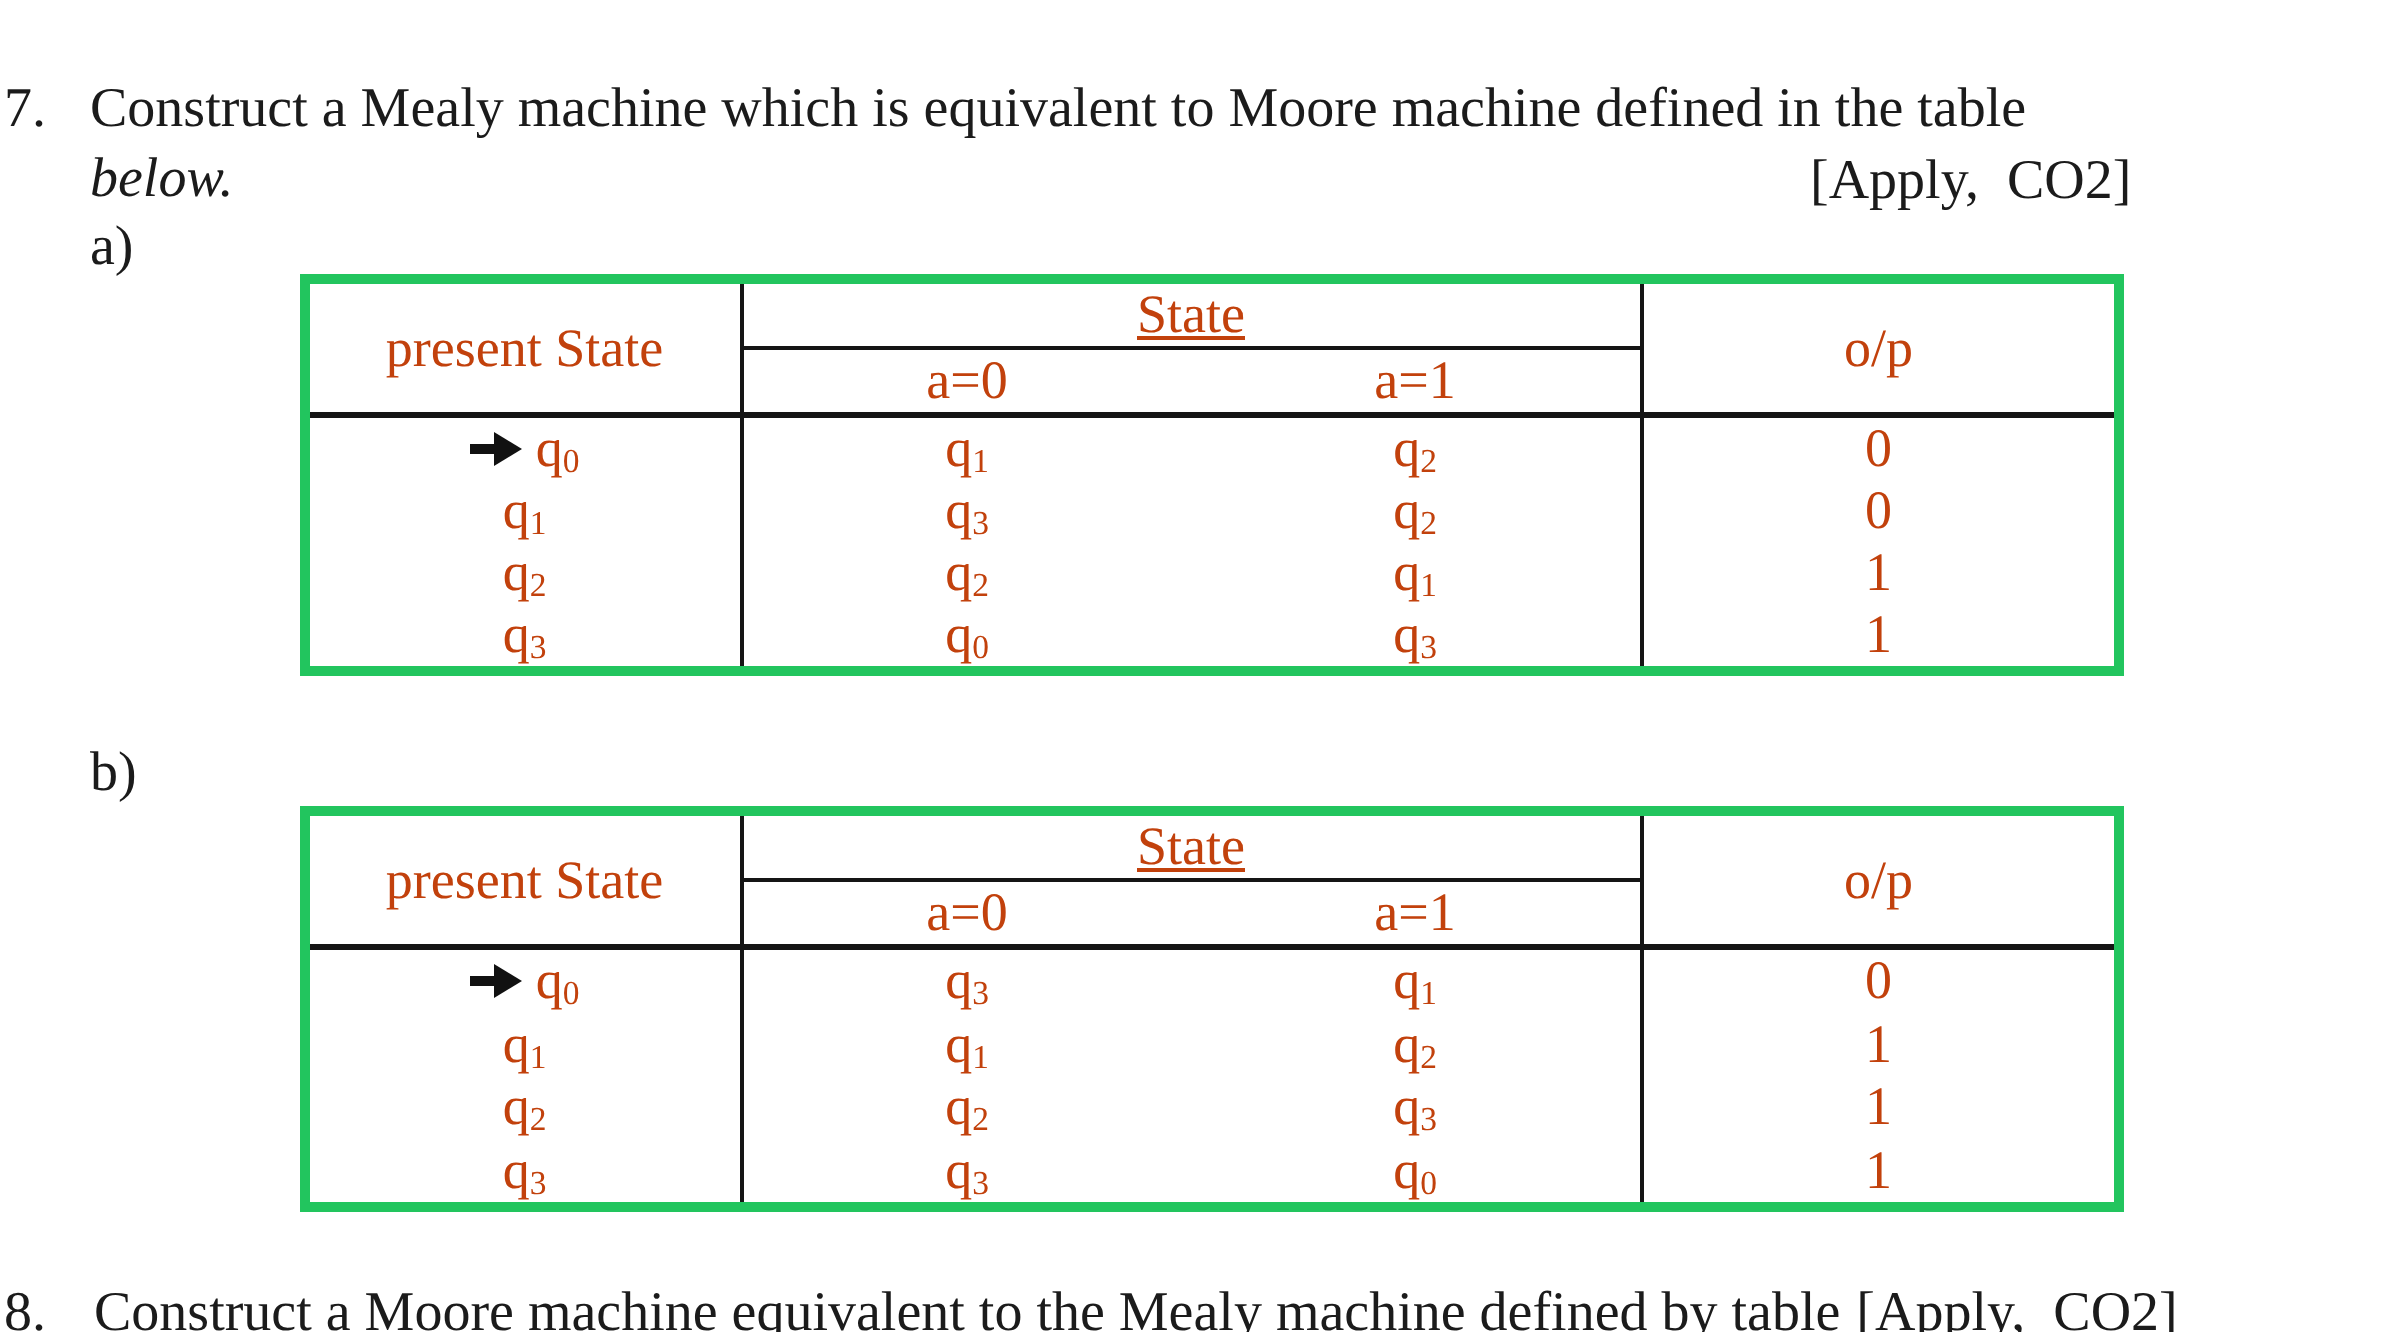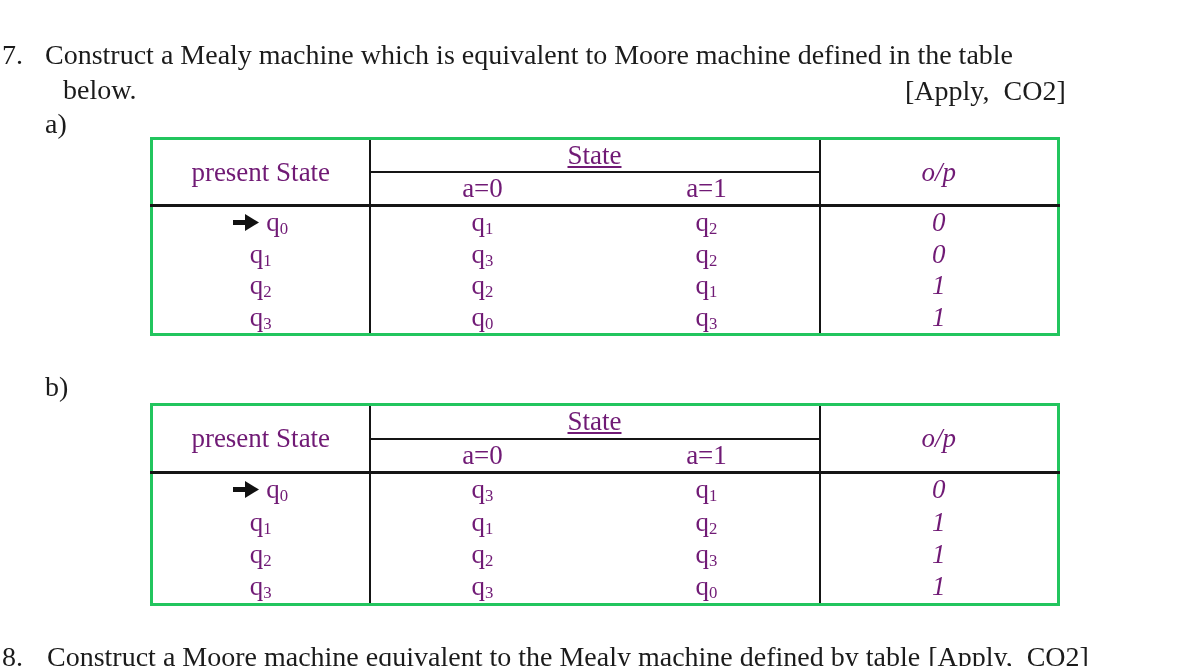--- a/index.html
+++ b/index.html
@@ -15,53 +15,53 @@
   .abs { position: absolute; }
   .qline { font-size: 28px; line-height: 33px; white-space: nowrap; }
   .marks { font-weight: normal; white-space: pre; }
   .part-label { font-size: 28px; }
 
   
   table.m-table {
     position: absolute;
     border-collapse: collapse;
     table-layout: fixed;
-    border: 3px solid #22c55e;
+    border: 5px solid #22c55e;
     font-size: 27px;
-    color: #701a75;
+    color: #c2410c;
   }
   table.m-table td {
     text-align: center;
     vertical-align: middle;
     padding: 0;
     overflow: hidden;
   }
   td.v-top { vertical-align: top; padding-top: 2px; }
   .b-r  { border-right: 2px solid #151515; }
-  .b-l  { border-left: 2px solid #151515; font-style: italic; }
+  .b-l  { border-left: 2px solid #151515; }
   .b-b  { border-bottom: 2px solid #151515; text-decoration: underline; }
   .b-hb { border-bottom: 3px solid #151515; }
 
   sub { font-size: 0.62em; line-height: 0; vertical-align: -0.18em; }
 
   .pcell { display: inline-flex; align-items: center; }
   .arrow-icon {
     display: inline-block;
     width: 26px; height: 17px;
     margin-right: 7px;
   }
   .q8wrap { display: flex; align-items: baseline; }
   .q8num { width: 45px; flex: 0 0 45px; }
 </style>
 </head>
 <body>
 
 <div class="abs qline" style="left:2px; top:38px;">7.</div>
 <div class="abs qline" style="left:45px; top:38px;">Construct a Mealy machine which is equivalent to Moore machine defined in the table</div>
-<div class="abs qline" style="left:63px; top:73px;">below.</div>
+<div class="abs qline" style="left:45px; top:73px;font-style:italic;">below.</div>
 <div class="abs qline marks" style="left:905px; top:74px;">[Apply,  CO2]</div>
 
 <div class="abs part-label" style="left:45px; top:108px;">a)</div>
 
 <table class="m-table" style="left:150px; top:137px; width:907px; height:199px;">
   <colgroup>
       <col style="width:218px">
       <col style="width:225px">
       <col style="width:225px">
       <col style="width:239px">

